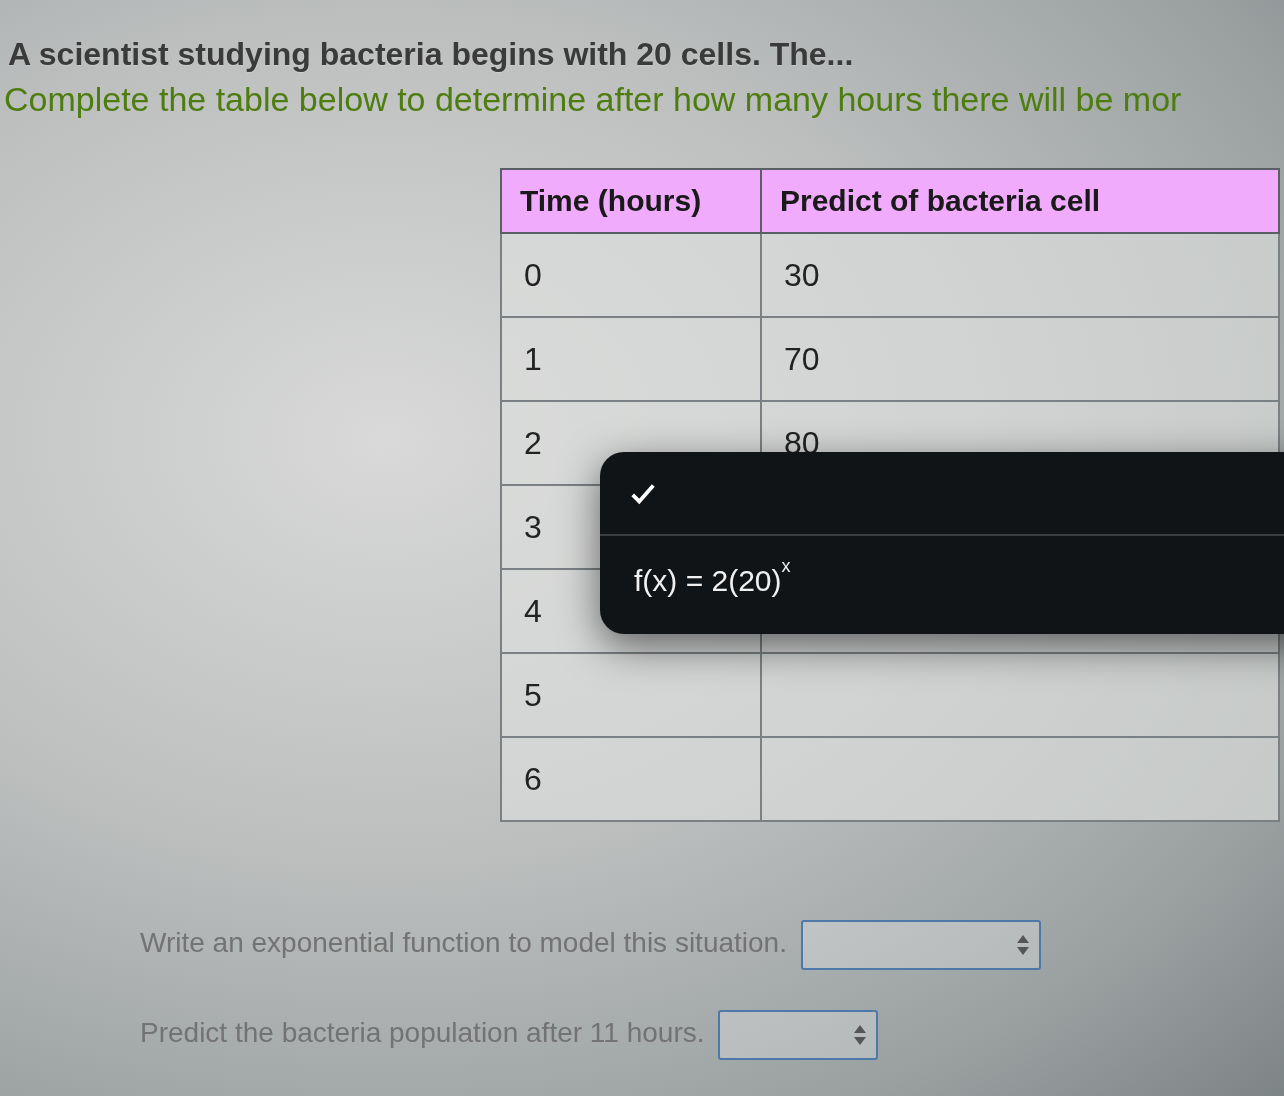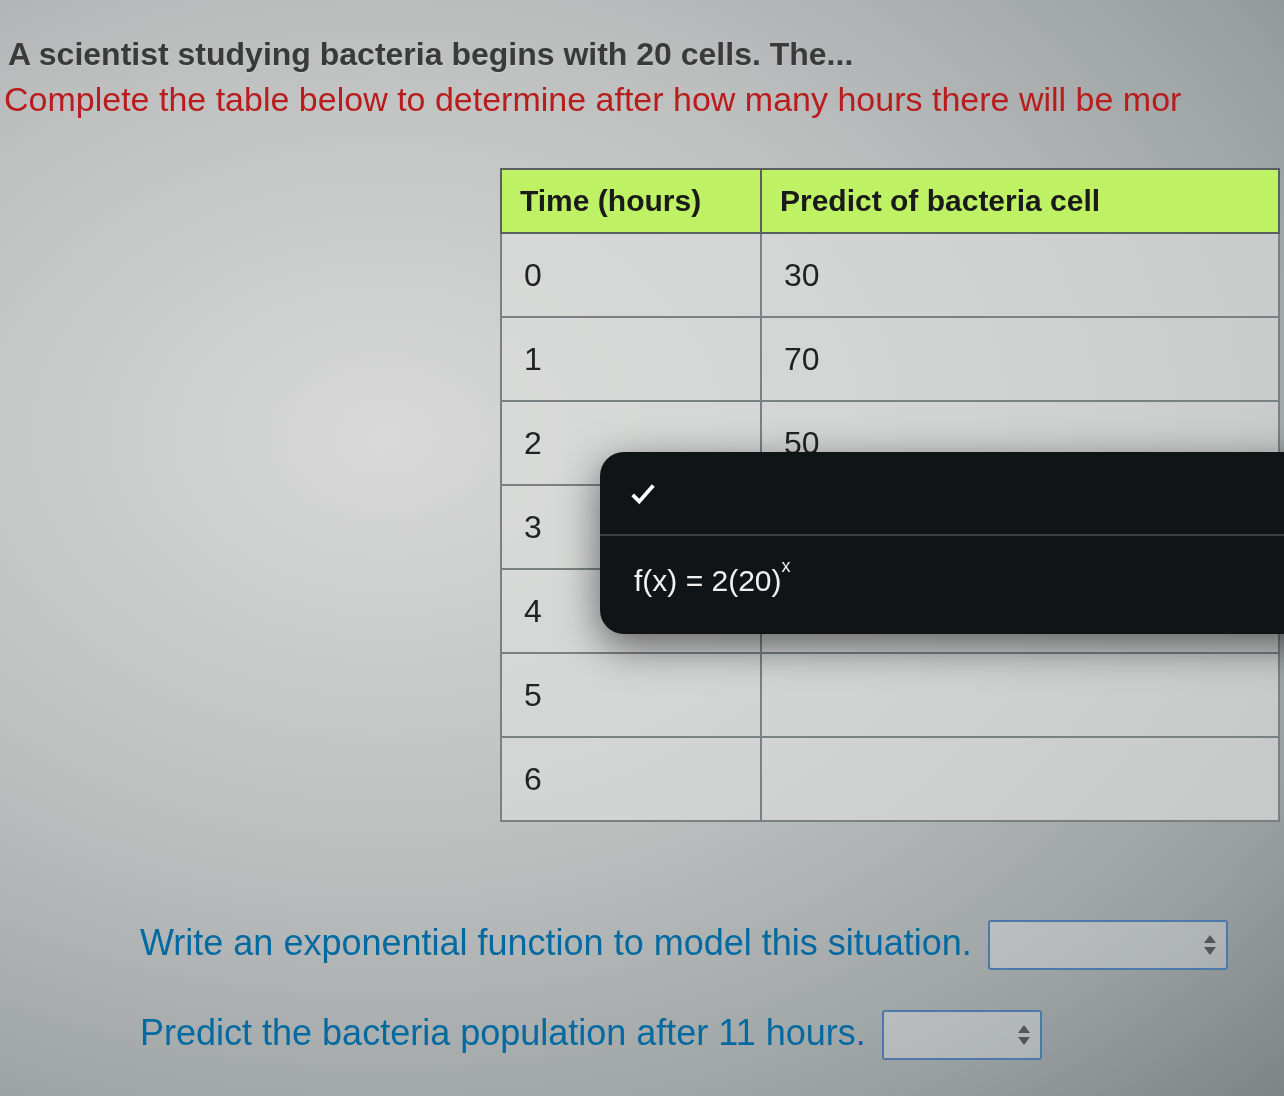--- a/index.html
+++ b/index.html
@@ -28,36 +28,36 @@
     color: #3a3a3a;
     text-shadow: 0 1px 1px rgba(255,255,255,.2);
     margin-top: 36px;
   }
   .instruction {
     position: absolute;
     top: 80px;
     left: 4px;
     right: 0;
     font-size: 34px;
-    color: #b91c1c;
+    color: #4d7c0f;
     white-space: nowrap;
   }
   .table-wrap {
     position: absolute;
     top: 168px;
     left: 500px;
     width: 780px;
   }
   table.data {
     border-collapse: collapse;
     width: 100%;
     background: rgba(210,212,211,0.5);
   }
   table.data th {
-    background: #bef264;
+    background: #f0abfc;
     border: 2px solid #5a5f63;
     padding: 14px 18px;
     font-size: 30px;
     font-weight: 700;
     text-align: left;
     color: #1a1a1a;
     white-space: nowrap;
   }
   table.data td {
     border: 2px solid #7a8084;
@@ -100,22 +100,22 @@
     cursor: pointer;
   }
   .dd .opt sup { font-size: 18px; position: relative; top: -8px; }
   .check {
     width: 30px; height: 30px;
     stroke: #fff; stroke-width: 4; fill: none;
   }
   .prompt {
     position: absolute;
     left: 140px;
-    font-size: 36px;
-    color: #0369a1;
+    font-size: 28px;
+    color: #737373;
   }
   .prompt.first { top: 920px; }
   .prompt.second { top: 1010px; }
   .select-box {
     display: inline-block;
     border: 2px solid #4c78aa;
     background: rgba(255,255,255,.25);
     height: 50px;
     vertical-align: middle;
     position: relative;
@@ -159,21 +159,21 @@
         <tr>
           <td class="timecol">0</td>
           <td>30</td>
         </tr>
         <tr>
           <td class="timecol">1</td>
           <td>70</td>
         </tr>
         <tr>
           <td class="timecol">2</td>
-          <td>50</td>
+          <td>80</td>
         </tr>
         <tr>
           <td class="timecol">3</td>
           <td></td>
         </tr>
         <tr>
           <td class="timecol">4</td>
           <td></td>
         </tr>
         <tr>

